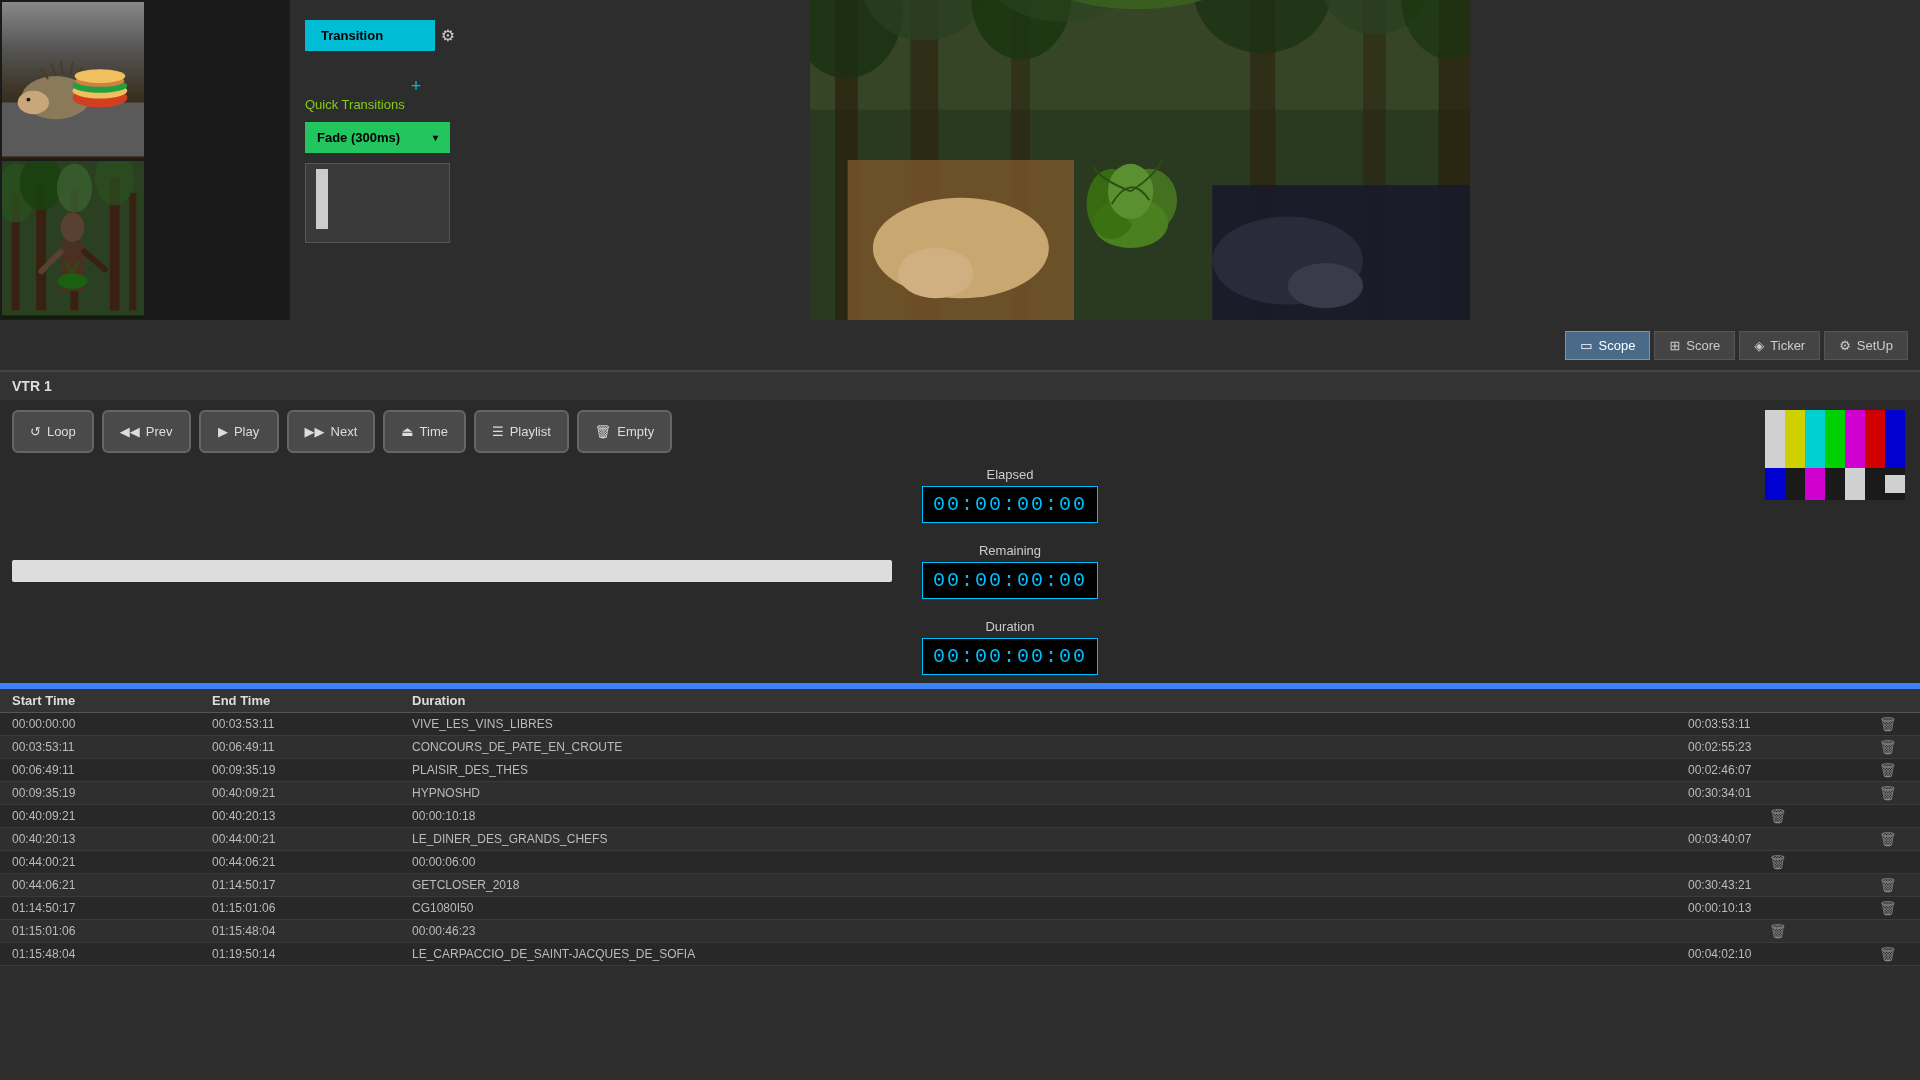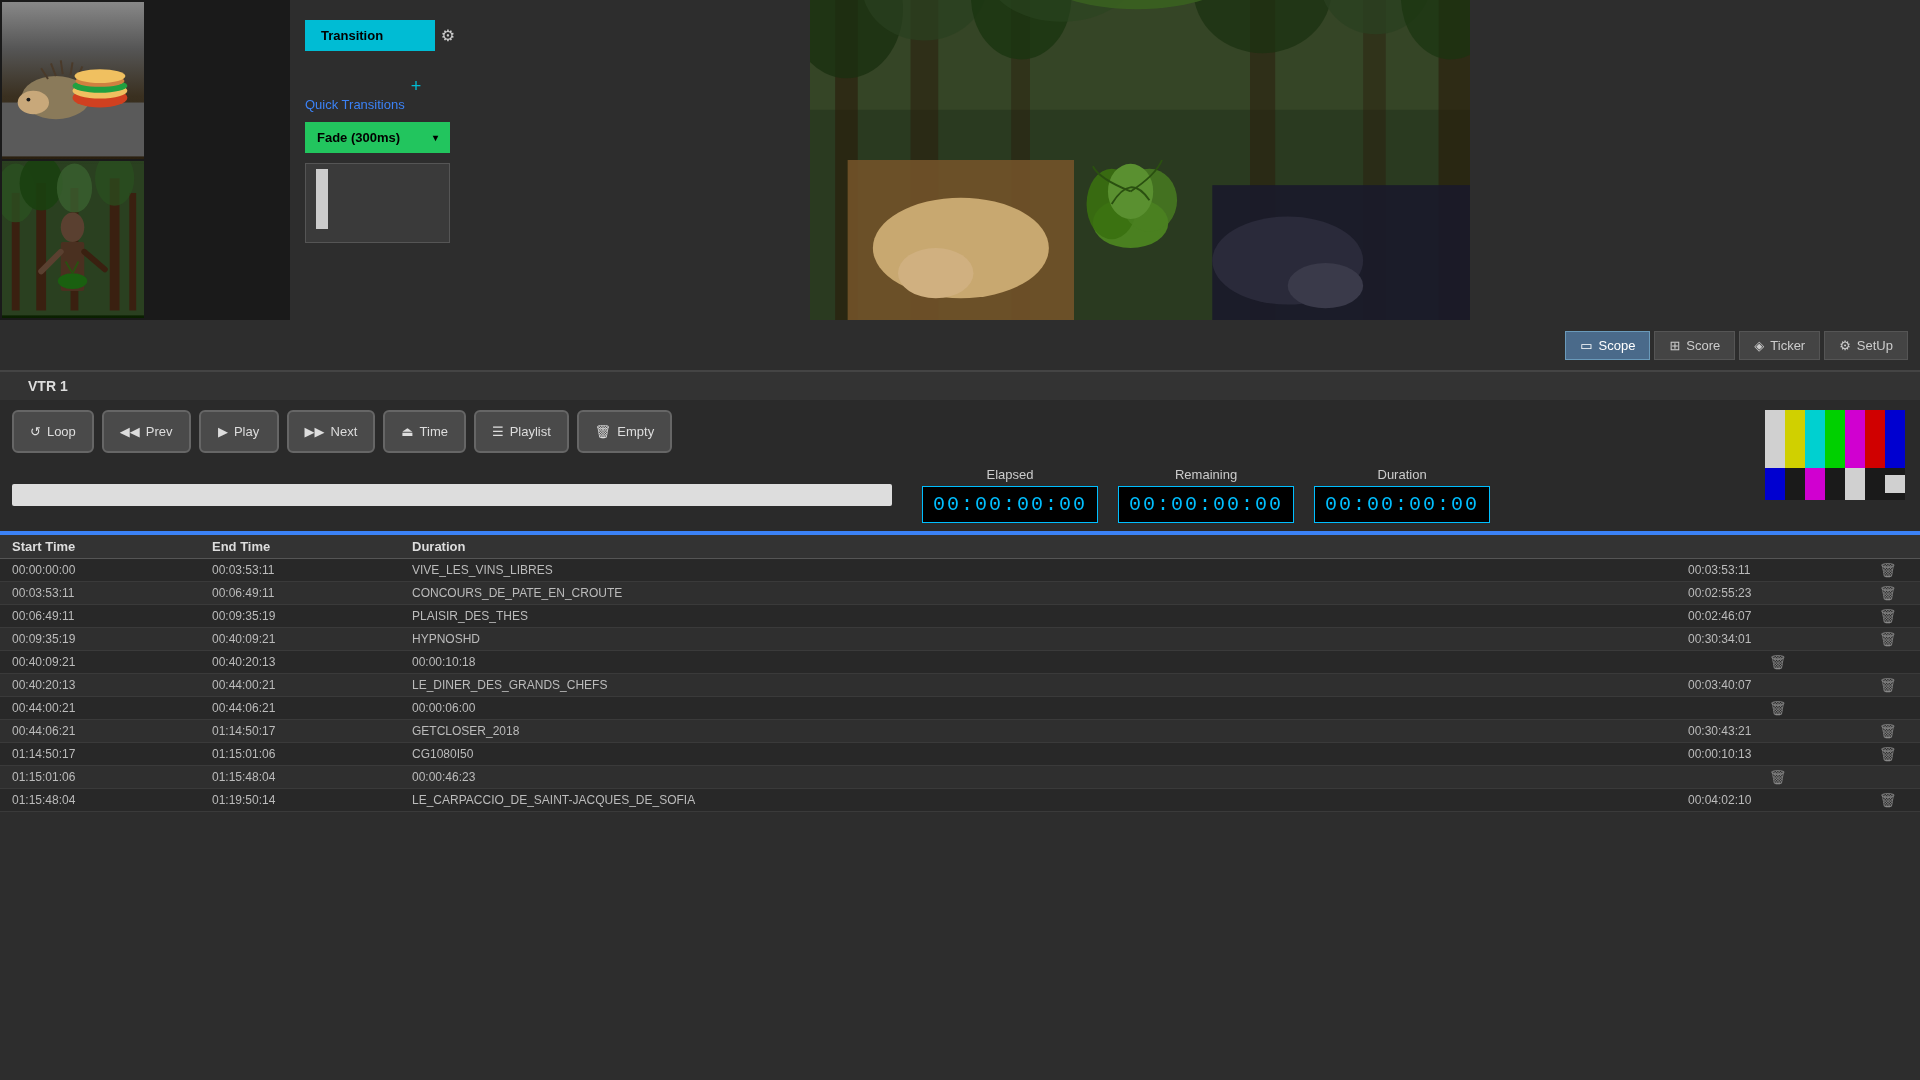--- a/index.html
+++ b/index.html
@@ -58,21 +58,21 @@
       align-items: center;
       gap: 8px;
       width: 144px;
     }
     .transition-row {
       display: flex;
       align-items: center;
       gap: 6px;
     }
     .quick-transitions-label {
-      color: #3b82f6;
+      color: #84cc16;
       font-size: 13px;
       margin-top: 36px;
     }
     .btn-add {
       background: transparent;
       border: none;
       color: #00bcd4;
       font-size: 18px;
       cursor: pointer;
     }
@@ -152,21 +152,21 @@
     }
 
     
     .vtr-section {
       background: #2a2a2a;
       border-top: 2px solid #444;
     }
 
     .vtr-header {
       background: #333;
-      padding: 6px 28px;
+      padding: 6px 12px;
       font-weight: bold;
       font-size: 14px;
       color: #ddd;
     }
 
     .vtr-controls {
       display: flex;
       align-items: center;
       padding: 10px 12px;
       gap: 8px;
@@ -220,21 +220,21 @@
 
     
     .playlist-table-container {
       overflow: hidden;
     }
     .playlist-header {
       display: grid;
       grid-template-columns: 200px 200px 1fr 180px 40px;
       background: #333;
       padding: 4px 12px;
-      border-top: 4px solid #3b82f6;
+      border-top: 6px solid #3b82f6;
       border-bottom: 1px solid #555;
     }
     .playlist-header span {
       font-weight: bold;
       color: #ddd;
       font-size: 13px;
     }
     .playlist-row {
       display: grid;
       grid-template-columns: 200px 200px 1fr 180px 40px;
@@ -471,21 +471,21 @@
           <button class="vtr-btn">
             <span>🗑</span>
             <span>Empty</span>
           </button>
         </div>
 
         <div style="display:flex; align-items:center; padding: 4px 12px 8px; gap:20px;">
           <div class="progress-bar-container">
             <div class="progress-bar-fill"></div>
           </div>
-          <div style="display:flex; gap:20px; margin-left:10px;">
+          <div style="display:flex; gap:20px; margin-left:10px;flex-direction:column;">
             <div class="time-block">
               <span class="time-label">Elapsed</span>
               <span class="time-value">00:00:00:00</span>
             </div>
             <div class="time-block">
               <span class="time-label">Remaining</span>
               <span class="time-value">00:00:00:00</span>
             </div>
             <div class="time-block">
               <span class="time-label">Duration</span>

